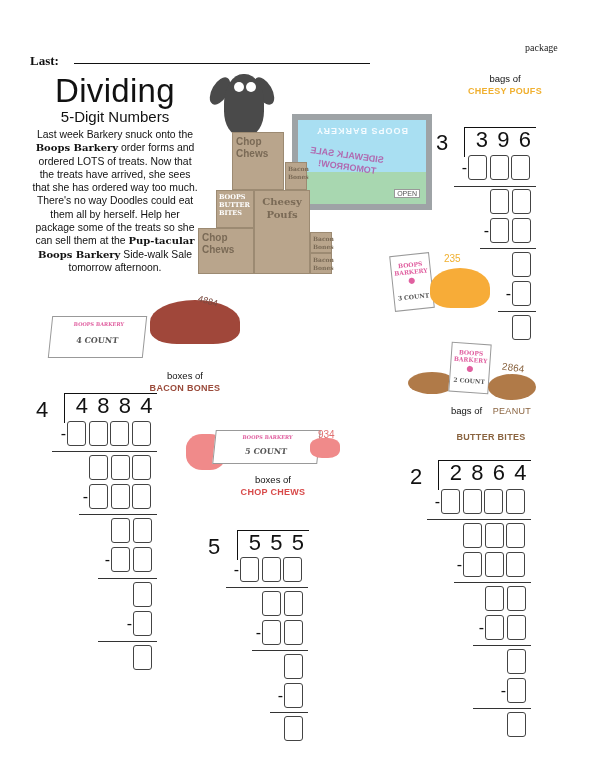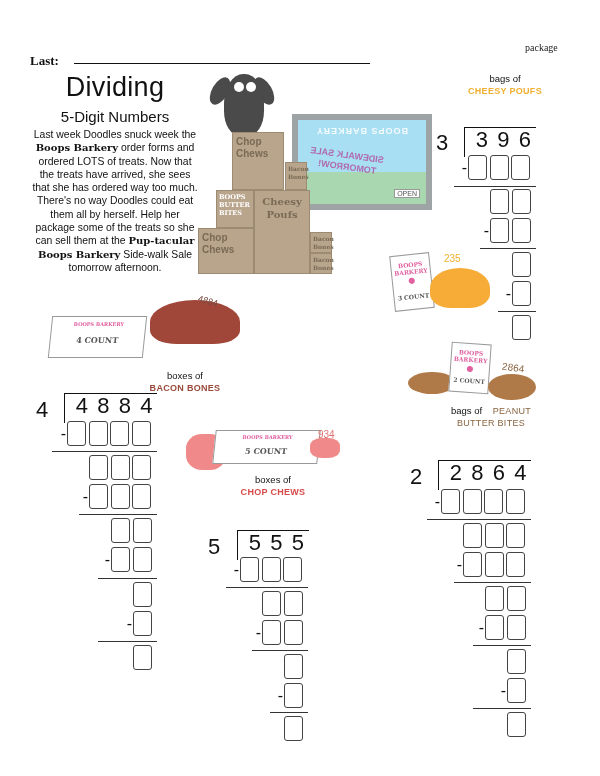--- a/index.html
+++ b/index.html
@@ -4,21 +4,21 @@
 <style>
   * { box-sizing: border-box; margin: 0; padding: 0; }
   html, body { width: 600px; height: 776px; background: #ffffff; overflow: hidden; }
   body { position: relative; font-family: "Liberation Sans", sans-serif; color: #111; }
   .abs { position: absolute; }
 
   .brand { left: 525px; top: 42px; font-family: "Liberation Serif", serif; font-size: 10px; color: #222; }
   .name-label { left: 30px; top: 53px; font-family: "Liberation Serif", serif; font-weight: bold; font-size: 13px; }
   .name-line { left: 74px; top: 63px; width: 296px; height: 0; border-top: 1.5px solid #111; }
 
-  .title { left: 30px; top: 72px; width: 170px; text-align: center; font-size: 27px; font-weight: normal; letter-spacing: 0.3px; }
+  .title { left: 30px; top: 72px; width: 170px; text-align: center; font-size: 33px; font-weight: normal; letter-spacing: 0.3px; }
   .subtitle { left: 30px; top: 108px; width: 170px; text-align: center; font-size: 15px; }
   .story { left: 30px; top: 128px; width: 170px; text-align: center; font-size: 10.4px; line-height: 13.3px; }
   .story b { font-family: "DejaVu Serif", serif; font-weight: bold; font-size: 10px; }
 
   
   .divisor { font-size: 22px; line-height: 24px; }
   .dividend { display: flex; border-top: 1.2px solid #111; border-left: 1.2px solid #111; padding-left: 6px; }
   .dividend span { width: 21.5px; font-size: 22px; line-height: 24px; text-align: center; }
   .row { position: absolute; display: flex; align-items: center; }
   .box { width: 19px; height: 25px; border: 1.2px solid #444; border-radius: 3px; margin-right: 2.5px; background: #fff; }
@@ -36,21 +36,21 @@
 </head>
 <body>
 
 <div class="abs brand">package</div>
 <div class="abs name-label">Last:</div>
 <div class="abs name-line"></div>
 
 <div class="abs title">Dividing</div>
 <div class="abs subtitle">5-Digit Numbers</div>
 <div class="abs story">
-  <span>Last week Doodles snuck week the </span><b>Boops Barkery</b><span> order forms and ordered LOTS of treats. Now that the treats have arrived, she sees that she has ordered way too much. There's no way Doodles could eat them all by herself. Help her package some of the treats so she can sell them at the </span><b>Pup-tacular Boops Barkery</b><span> Side-walk Sale tomorrow afternoon.</span>
+  <span>Last week Barkery snuck onto the </span><b>Boops Barkery</b><span> order forms and ordered LOTS of treats. Now that the treats have arrived, she sees that she has ordered way too much. There's no way Doodles could eat them all by herself. Help her package some of the treats so she can sell them at the </span><b>Pup-tacular Boops Barkery</b><span> Side-walk Sale tomorrow afternoon.</span>
 </div>
 
 <div class="abs" style="left:190px;top:66px;width:250px;height:215px;">
 
   <div class="abs" style="left:22px;top:10px;width:16px;height:30px;background:#4a4a4a;border-radius:50%;transform:rotate(30deg);"></div>
   <div class="abs" style="left:66px;top:10px;width:16px;height:30px;background:#4a4a4a;border-radius:50%;transform:rotate(-30deg);"></div>
   <div class="abs" style="left:34px;top:8px;width:40px;height:62px;background:#4a4a4a;border-radius:48% 48% 40% 40%;"></div>
   <div class="abs" style="left:44px;top:16px;width:10px;height:10px;background:#fff;border-radius:50%;"></div>
   <div class="abs" style="left:56px;top:16px;width:10px;height:10px;background:#fff;border-radius:50%;"></div>
 
@@ -229,21 +229,21 @@
 <div class="abs" style="left:408px;top:372px;width:48px;height:22px;background:#b07a48;border-radius:50%;"></div>
 <div class="pkg" style="left:450px;top:343px;width:40px;height:50px;transform:rotate(4deg);font-size:6px;padding-top:5px;">
   <div style="color:#e060a0;">BOOPS BARKERY</div>
   <div style="color:#e060a0;font-size:8px;">●</div>
   <div style="margin-top:4px;">2 COUNT</div>
 </div>
 <div class="abs" style="left:488px;top:374px;width:48px;height:26px;background:#b07a48;border-radius:50%;"></div>
 <div class="abs" style="left:502px;top:362px;font-size:10px;color:#8a6440;transform:rotate(8deg);">2864</div>
 <div class="abs caption" style="left:436px;top:405px;width:110px;">
   <div><span>bags of</span> <span class="pname" style="color:#8a6440;font-weight:normal;padding-left:8px;">PEANUT</span></div>
-  <div class="pname" style="color:#8a6440;font-weight:normal;">BUTTER BITES</div>
+  <div class="pname" style="color:#8a6440;font-weight:bold;margin-top:14px;">BUTTER BITES</div>
 </div>
 
 <div class="abs divisor" style="left:410px;top:465px;">2</div>
 <div class="abs dividend" style="left:438px;top:460px;height:30px;">
   <span>2</span>
   <span>8</span>
   <span>6</span>
   <span>4</span>
 </div>
 <div class="row" style="left:430px;top:489px;">

